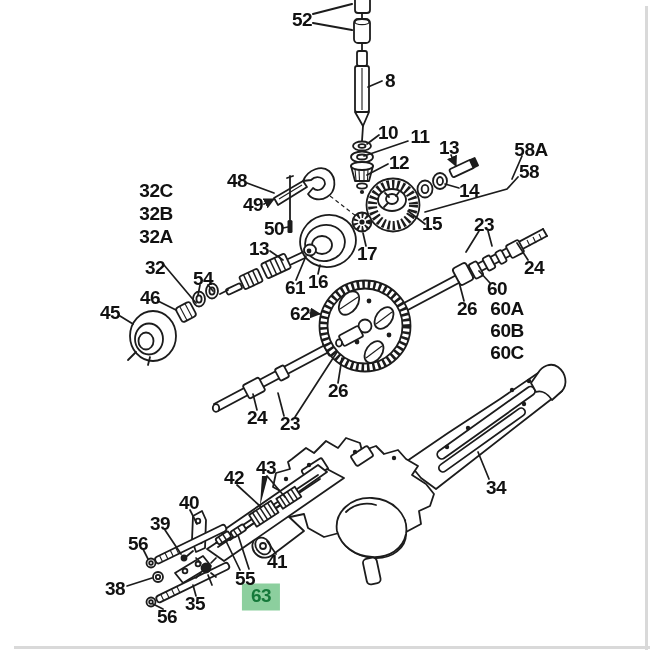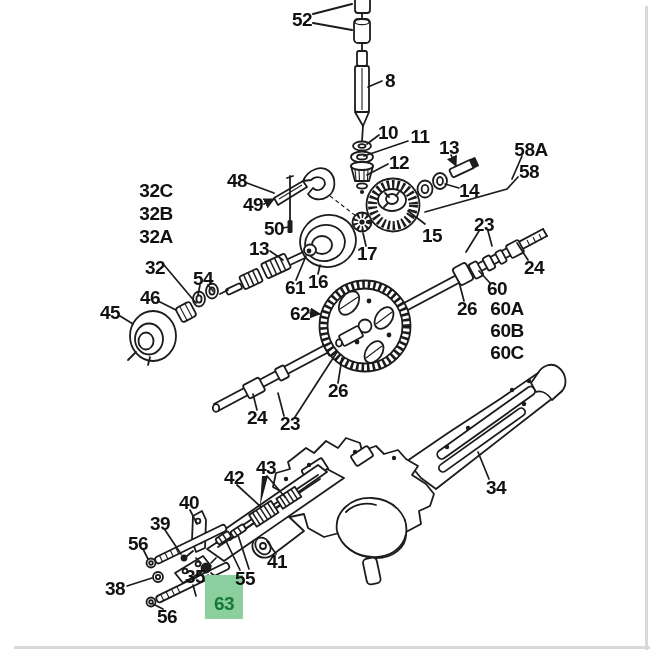--- a/index.html
+++ b/index.html
@@ -8,21 +8,21 @@
   }
   html,body{margin:0;padding:0;background:var(--background);}
   .stage{position:relative;width:650px;height:650px;background:var(--background);
          font-family:"Liberation Sans", sans-serif;overflow:hidden;}
   .stage svg{position:absolute;left:0;top:0;}
   .labels-layer{position:absolute;left:0;top:0;width:540px;height:650px;}
   .part-label{position:absolute;transform:translate(-50%,-50%);
     font-weight:bold;font-size:19px;line-height:1;color:var(--label-text);
     white-space:nowrap;letter-spacing:-0.5px;}
   .part-label.highlight{background:var(--highlight-bg);color:var(--highlight-text);
-    padding:19px 9px 6px;}
+    padding:2px 9px 6px;margin-left:37px;}
   
   .ln{stroke:var(--line);stroke-width:1.8;fill:none;stroke-linecap:round;stroke-linejoin:round;}
   .fw{stroke:var(--line);stroke-width:1.8;fill:var(--background);stroke-linejoin:round;}
   .fd{fill:var(--line);stroke:none;}
   .thin{stroke:var(--line);stroke-width:1.1;fill:none;}
   .leader{stroke:var(--line);stroke-width:1.7;fill:none;stroke-linecap:round;}
   .leader2{stroke:var(--line);stroke-width:2.1;fill:none;stroke-linecap:round;}
   .hatch{stroke:var(--line);stroke-width:1.5;fill:none;}
   .edge{fill:var(--scan-edge);stroke:none;}
 </style>
@@ -392,21 +392,21 @@
 <div class="labels-layer">
       <div class="part-label" style="left: 302px; top: 19px;">52</div>
       <div class="part-label" style="left: 390px; top: 80px;">8</div>
       <div class="part-label" style="left: 388px; top: 132px;">10</div>
       <div class="part-label" style="left: 420px; top: 136px;">11</div>
       <div class="part-label" style="left: 399px; top: 162px;">12</div>
       <div class="part-label" style="left: 449px; top: 147px;">13</div>
       <div class="part-label" style="left: 469px; top: 190px;">14</div>
       <div class="part-label" style="left: 531px; top: 149px;">58A</div>
       <div class="part-label" style="left: 529px; top: 171px;">58</div>
-      <div class="part-label" style="left: 432px; top: 235px;">15</div>
+      <div class="part-label" style="left: 432px; top: 223px;">15</div>
       <div class="part-label" style="left: 237px; top: 180px;">48</div>
       <div class="part-label" style="left: 253px; top: 204px;">49</div>
       <div class="part-label" style="left: 274px; top: 228px;">50</div>
       <div class="part-label" style="left: 156px; top: 190px;">32C</div>
       <div class="part-label" style="left: 156px; top: 213px;">32B</div>
       <div class="part-label" style="left: 156px; top: 236px;">32A</div>
       <div class="part-label" style="left: 155px; top: 267px;">32</div>
       <div class="part-label" style="left: 259px; top: 248px;">13</div>
       <div class="part-label" style="left: 203px; top: 278px;">54</div>
       <div class="part-label" style="left: 150px; top: 297px;">46</div>
@@ -426,19 +426,19 @@
       <div class="part-label" style="left: 290px; top: 423px;">23</div>
       <div class="part-label" style="left: 257px; top: 417px;">24</div>
       <div class="part-label" style="left: 496px; top: 487px;">34</div>
       <div class="part-label" style="left: 234px; top: 477px;">42</div>
       <div class="part-label" style="left: 266px; top: 467px;">43</div>
       <div class="part-label" style="left: 189px; top: 502px;">40</div>
       <div class="part-label" style="left: 160px; top: 523px;">39</div>
       <div class="part-label" style="left: 138px; top: 543px;">56</div>
       <div class="part-label" style="left: 115px; top: 588px;">38</div>
       <div class="part-label" style="left: 167px; top: 616px;">56</div>
-      <div class="part-label" style="left: 195px; top: 576px;">35</div>
+      <div class="part-label" style="left: 195px; top: 603px;">35</div>
       <div class="part-label highlight" style="left: 224px; top: 597px;">63</div>
       <div class="part-label" style="left: 245px; top: 578px;">55</div>
       <div class="part-label" style="left: 277px; top: 561px;">41</div>
     </div>
 
 </div>
 
 </body></html>

